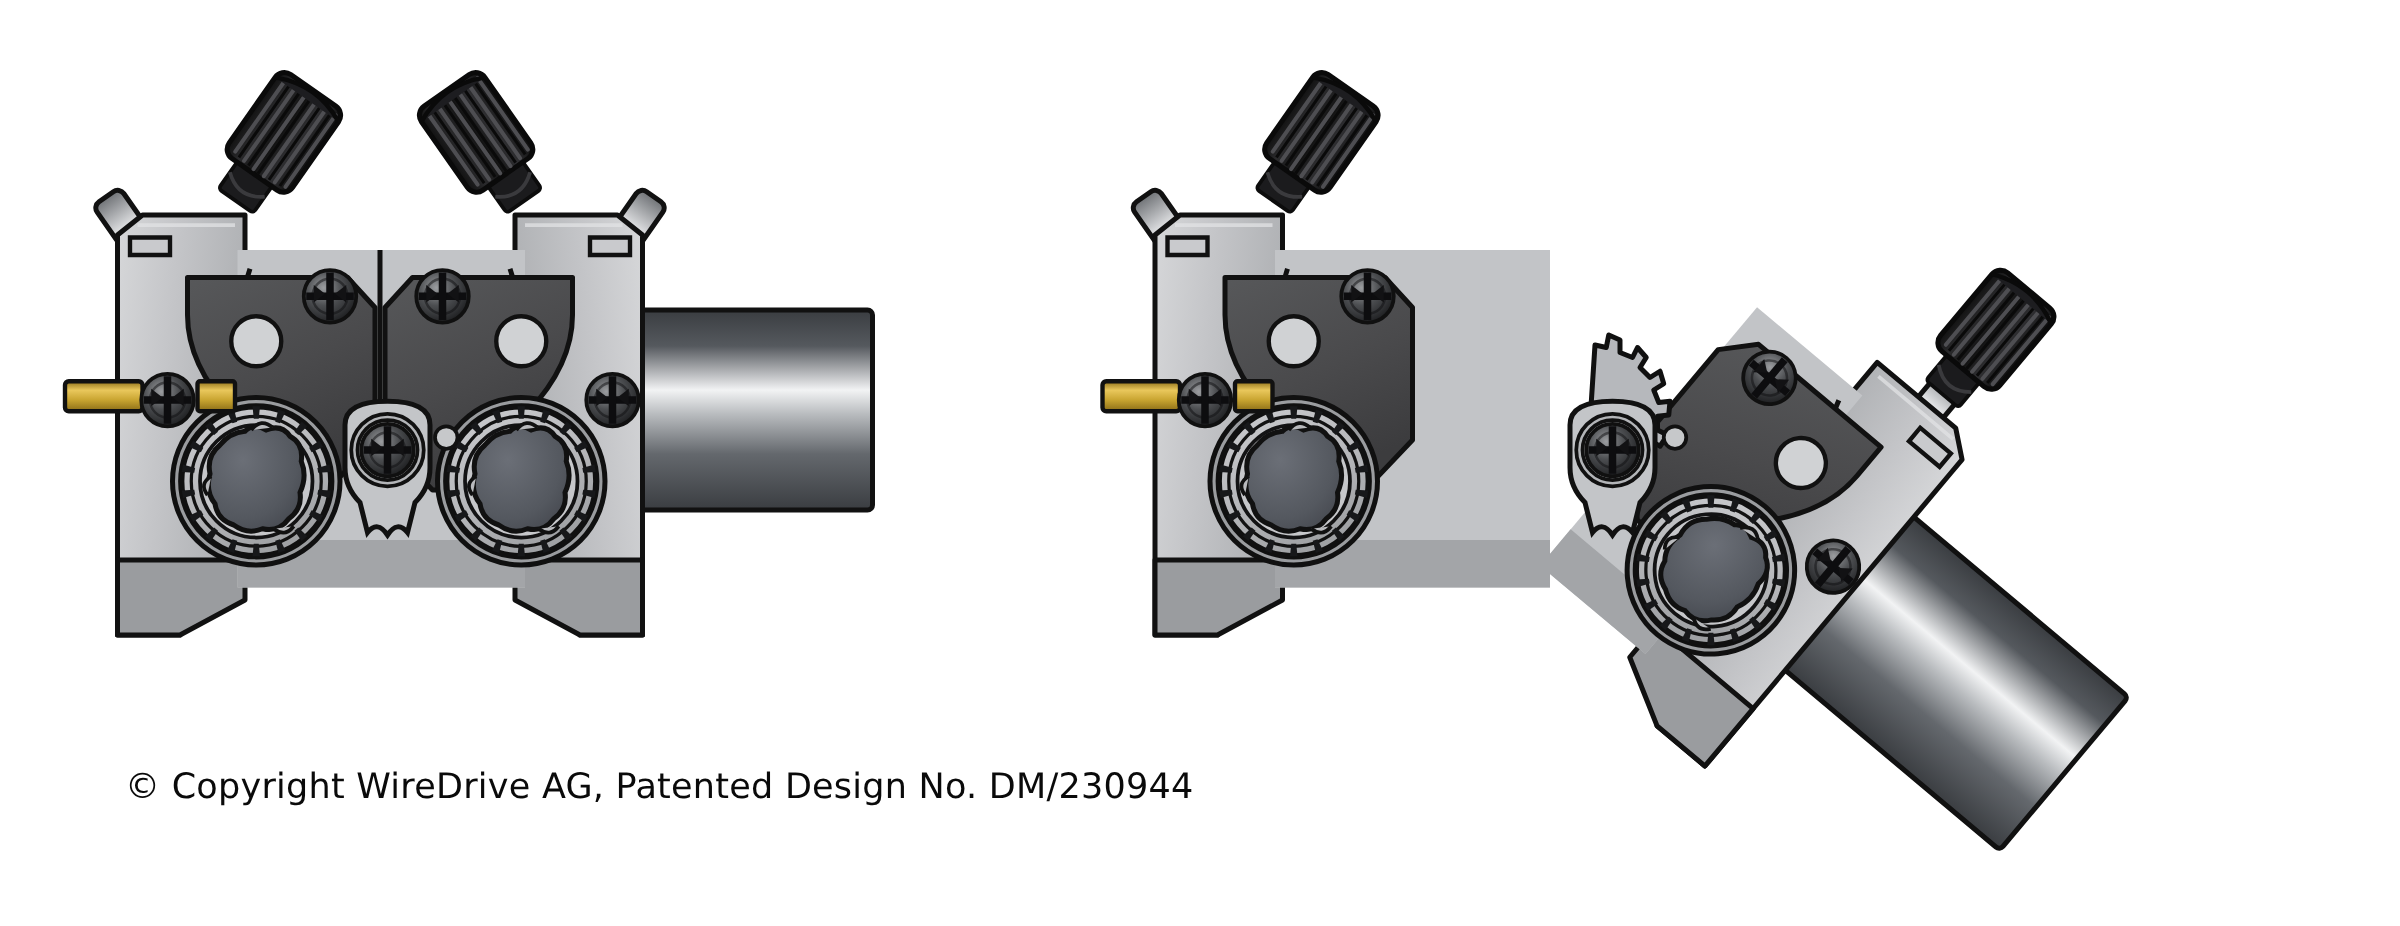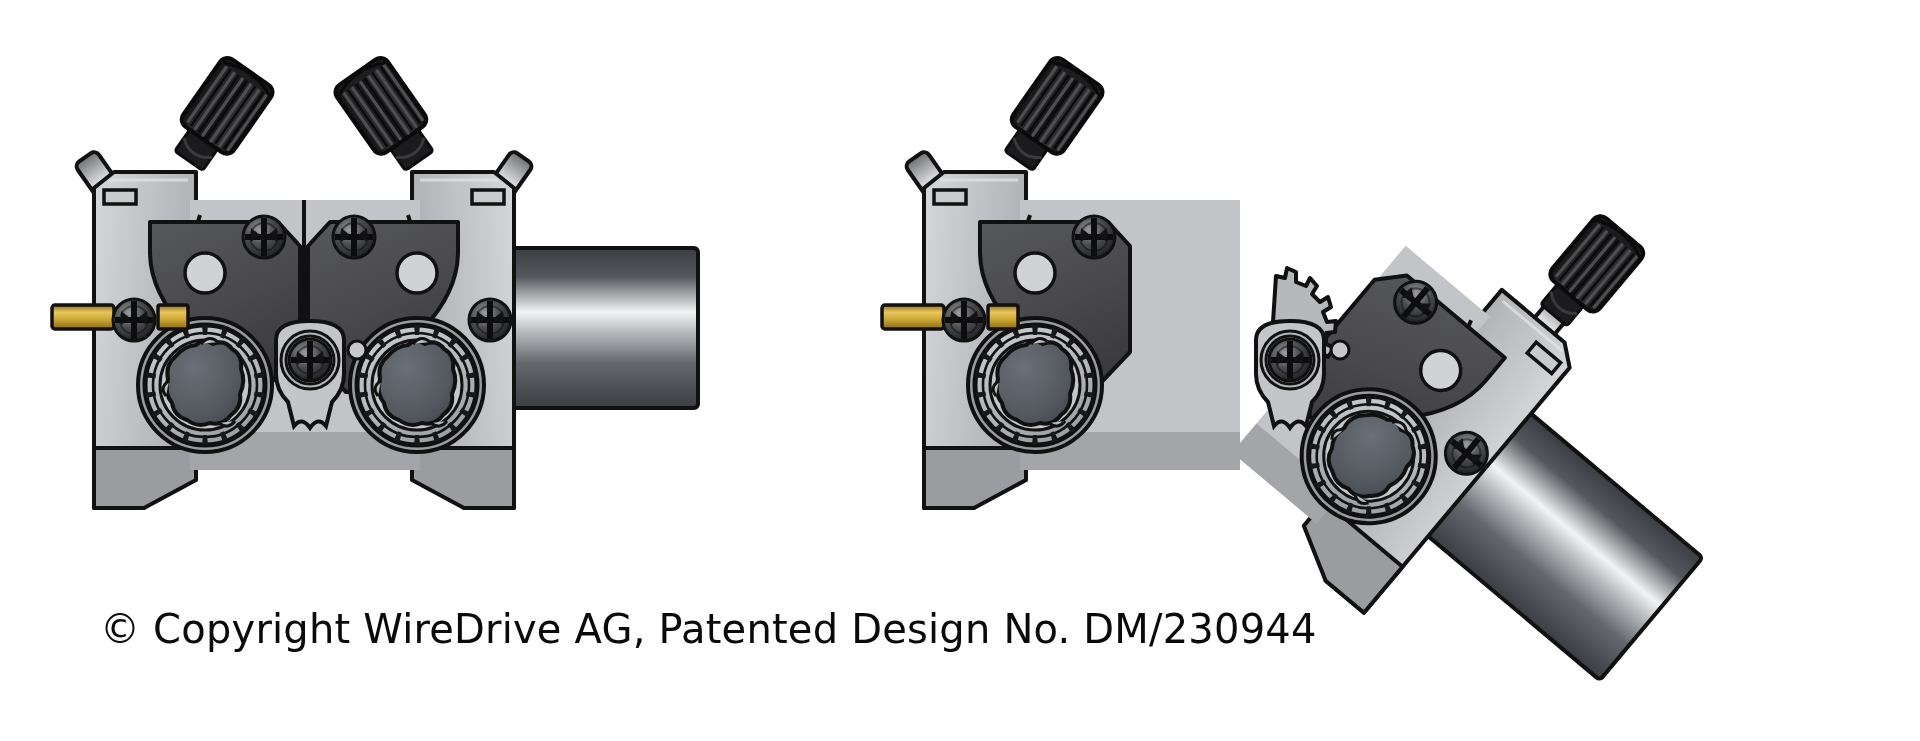--- a/index.html
+++ b/index.html
@@ -4,21 +4,21 @@
 <title>WireDrive Patent Illustration</title>
 <style>
   html,body{margin:0;padding:0;background:#ffffff;}
   body{width:1920px;height:741px;overflow:hidden;
        font-family:"DejaVu Sans","Liberation Sans",sans-serif;}
   #stage{position:relative;width:1920px;height:741px;background:#ffffff;}
   #art{position:absolute;left:0;top:0;}
   #caption{
     position:absolute;left:100px;top:605px;width:1000px;height:48px;
     font-family:"DejaVu Sans","Liberation Sans",sans-serif;
-    font-size:40px;color:#0a0a0a;letter-spacing:.2px;white-space:nowrap;
+    font-size:28px;color:#0a0a0a;letter-spacing:.2px;white-space:nowrap;
     line-height:48px;
   }
 </style>
 </head>
 <body>
 
 <div id="stage">
 
   <svg id="art" width="1920" height="741" viewBox="0 0 1920 741">
     <defs>

